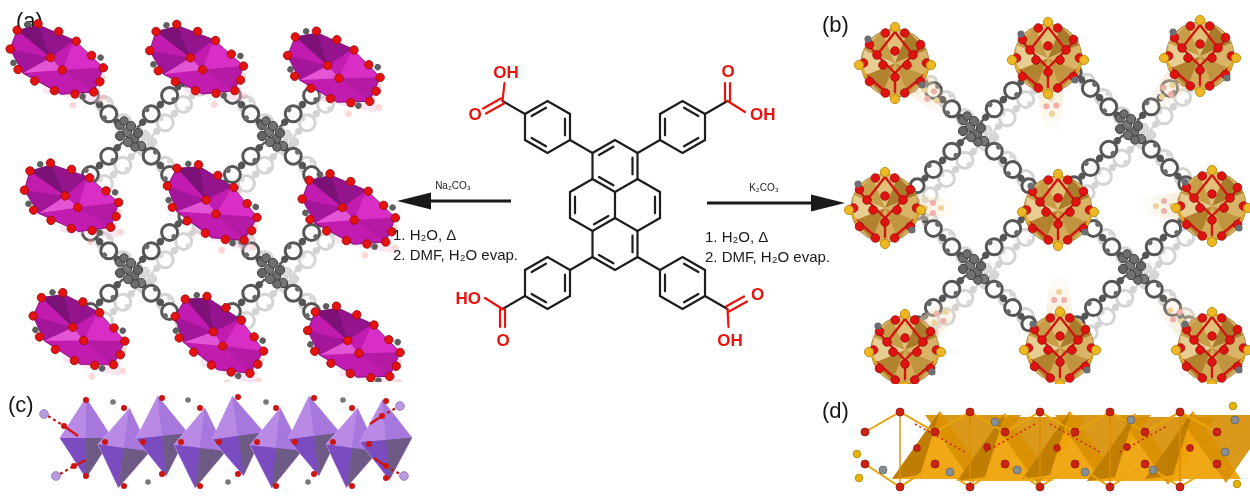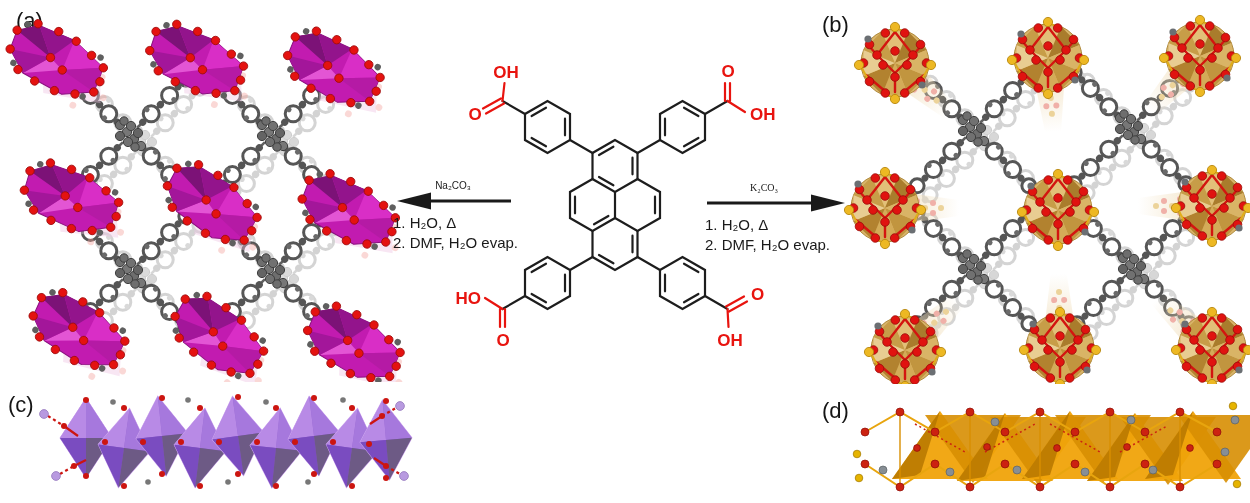--- a/index.html
+++ b/index.html
@@ -2,21 +2,21 @@
 <html><head>
 <meta charset="utf-8">
 <style>
   html,body{margin:0;padding:0;}
   body{width:1250px;height:503px;background:#ffffff;position:relative;overflow:hidden;
        font-family:"Liberation Sans",sans-serif;}
   .abs{position:absolute;}
   .panel-label{font-size:22px;color:#151515;letter-spacing:0px;}
   .rxn-block{position:absolute;text-align:center;}
   .reagent{font-size:10px;color:#1a1a1a;white-space:nowrap;}
-  .steps{font-size:15px;color:#1a1a1a;text-align:left;white-space:nowrap;line-height:20px;margin-top:2px;}
+  .steps{font-size:15px;color:#1a1a1a;text-align:left;white-space:nowrap;line-height:20px;margin-top:14px;}
   svg{display:block;}
   .chem{font:bold 17px "Liberation Sans",sans-serif;fill:#e8140f;}
   .bond{stroke:#1d1d1d;stroke-width:2.2;stroke-linecap:round;fill:none;}
   .rbond{stroke:#e8140f;stroke-width:2.2;stroke-linecap:round;fill:none;}
 </style>
 </head>
 <body>
 
 <div class="abs panel-label" style="left:16px;top:8px;">(a)</div>
 <svg class="abs" style="left:0;top:10px;" width="422" height="372" viewBox="0 0 422 372">
@@ -328,21 +328,21 @@
     <line x1="30" y1="10" x2="118" y2="10" stroke="#1a1a1a" stroke-width="3"></line>
     <polygon points="4,10 38,1.5 38,18.5" fill="#1a1a1a"></polygon>
   </svg>
   <div class="steps">
     <div>1. H₂O, Δ</div>
     <div>2. DMF, H₂O evap.</div>
   </div>
 </div>
 
 <div class="rxn-block" style="left:705px;top:182px;width:142px;">
-  <div class="reagent" style="width:118px;font-family:Liberation Serif, serif;">K₂CO₃</div>
+  <div class="reagent" style="width:118px;">K₂CO₃</div>
   <svg width="142" height="20" viewBox="0 0 142 20">
     <line x1="2" y1="10" x2="112" y2="10" stroke="#1a1a1a" stroke-width="3"></line>
     <polygon points="140,10 106,1.5 106,18.5" fill="#1a1a1a"></polygon>
   </svg>
   <div class="steps">
     <div>1. H₂O, Δ</div>
     <div>2. DMF, H₂O evap.</div>
   </div>
 </div>
 

